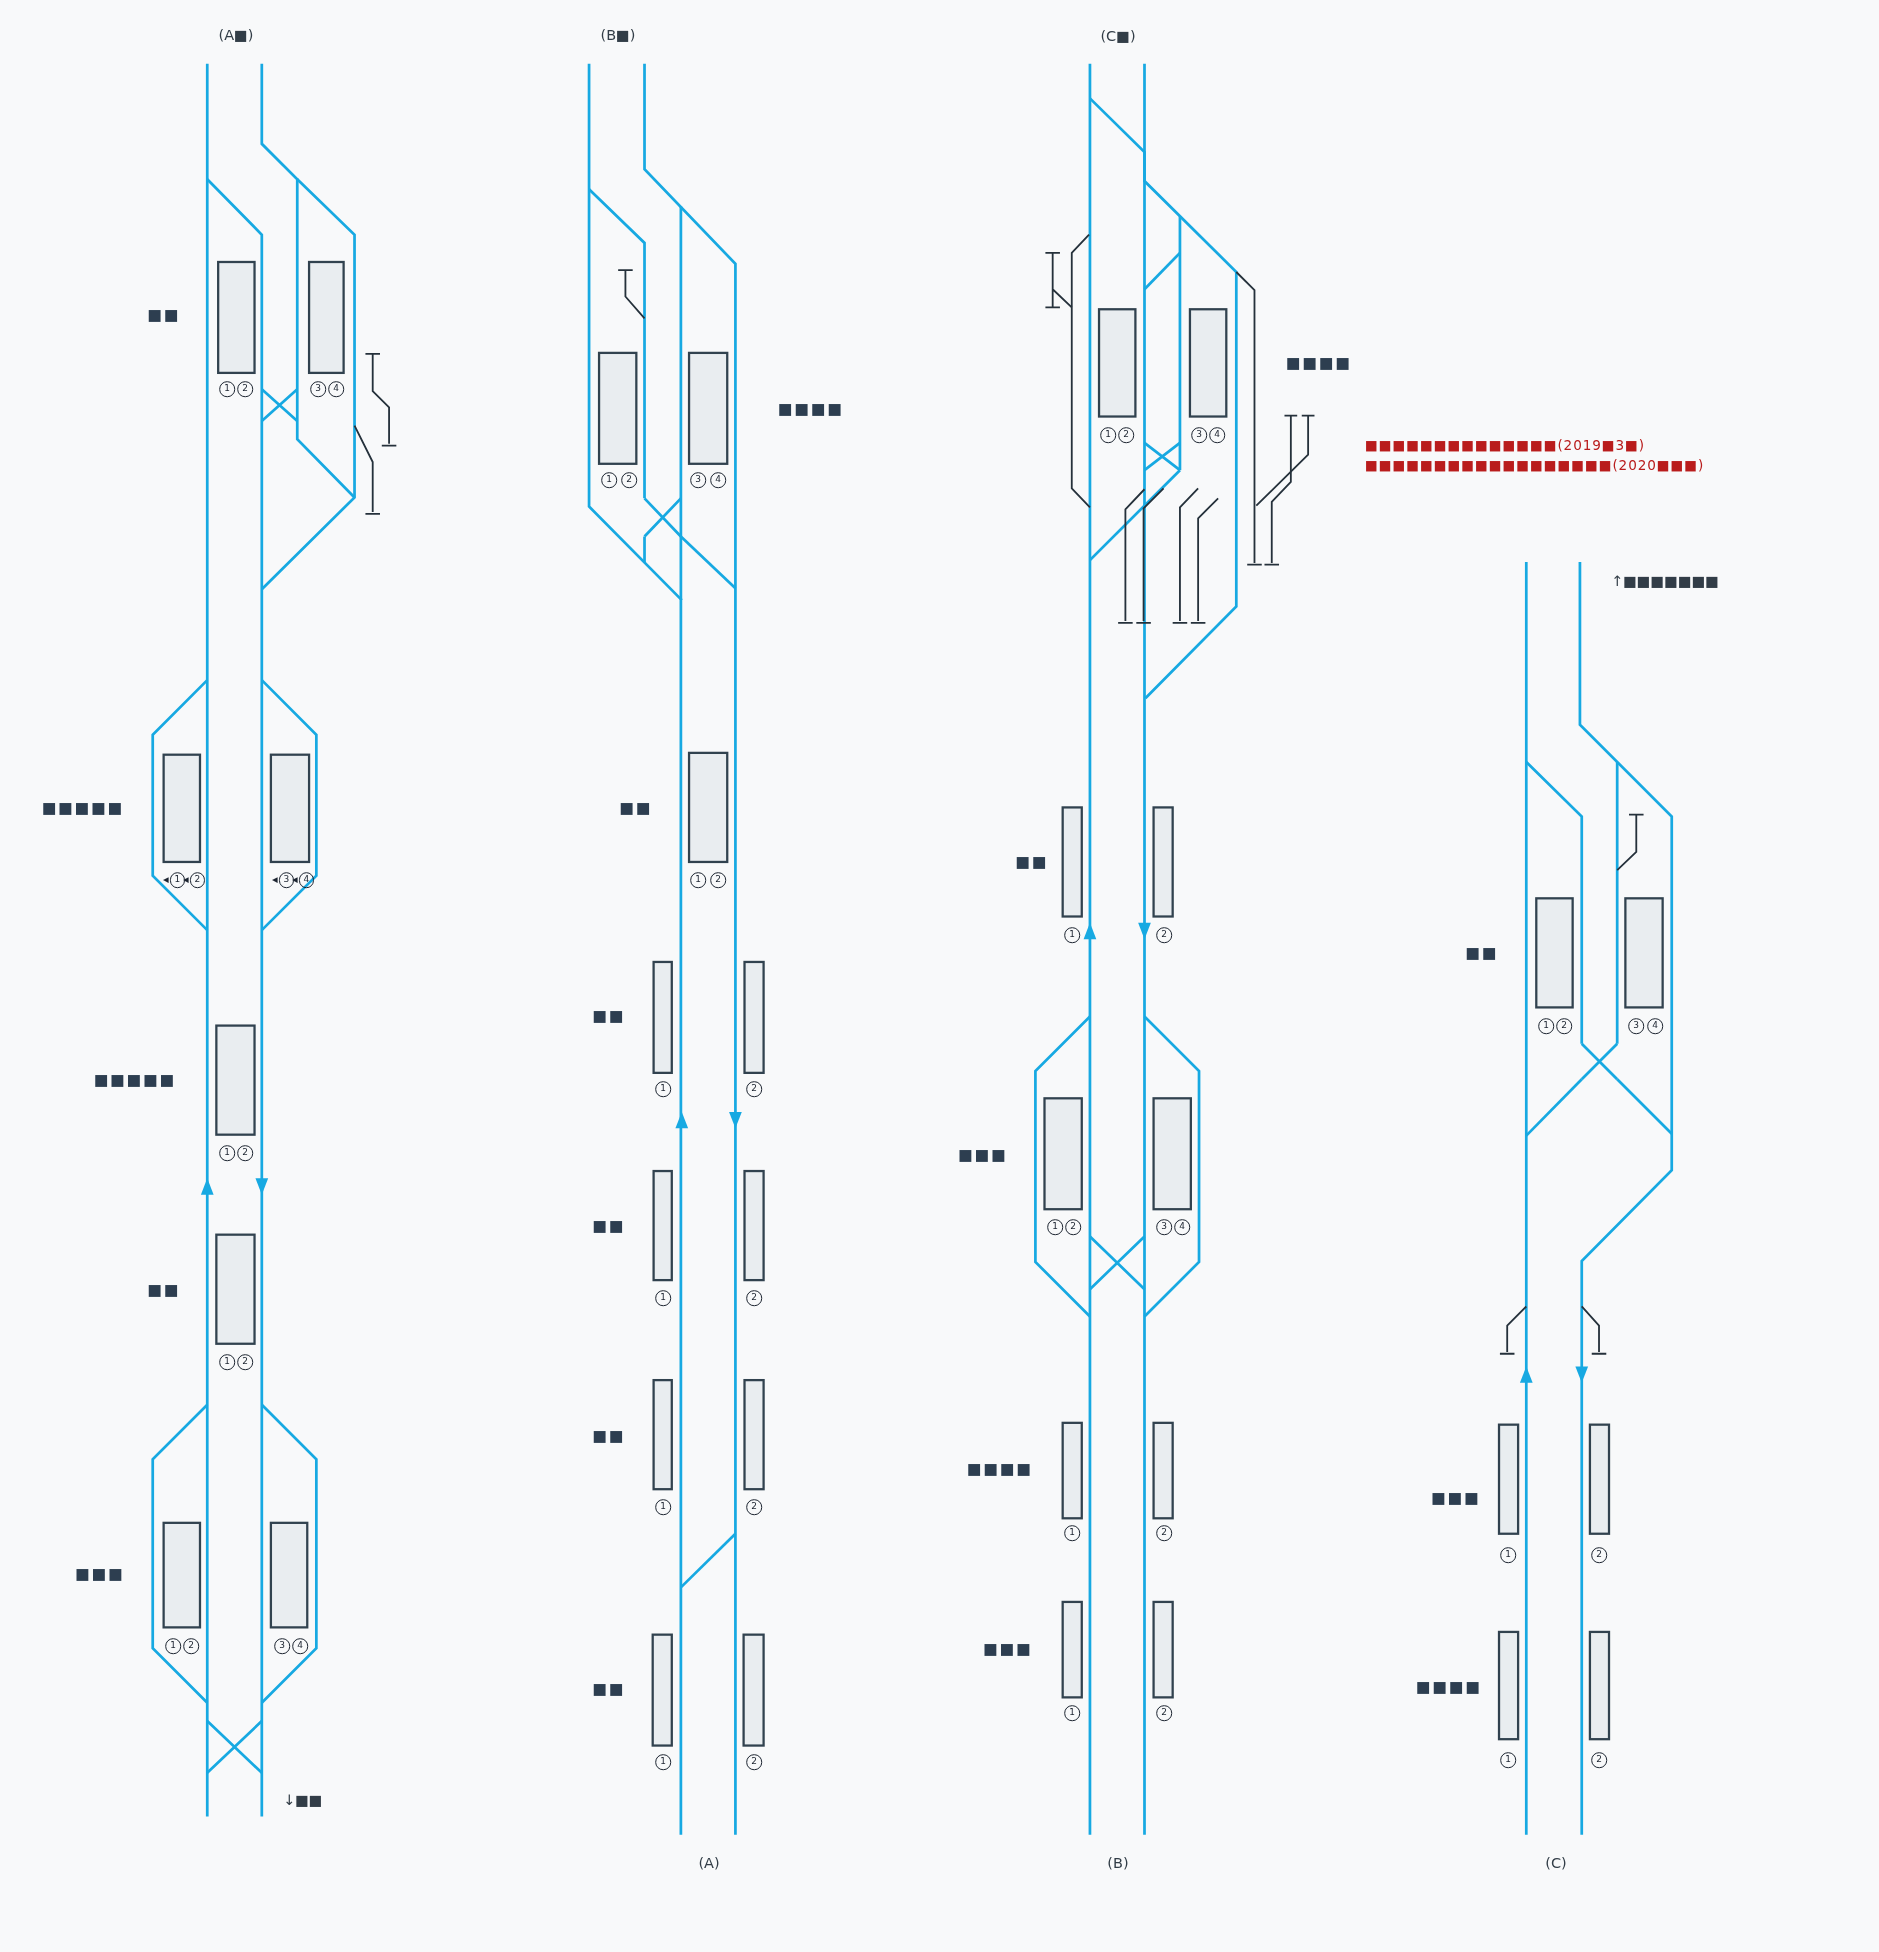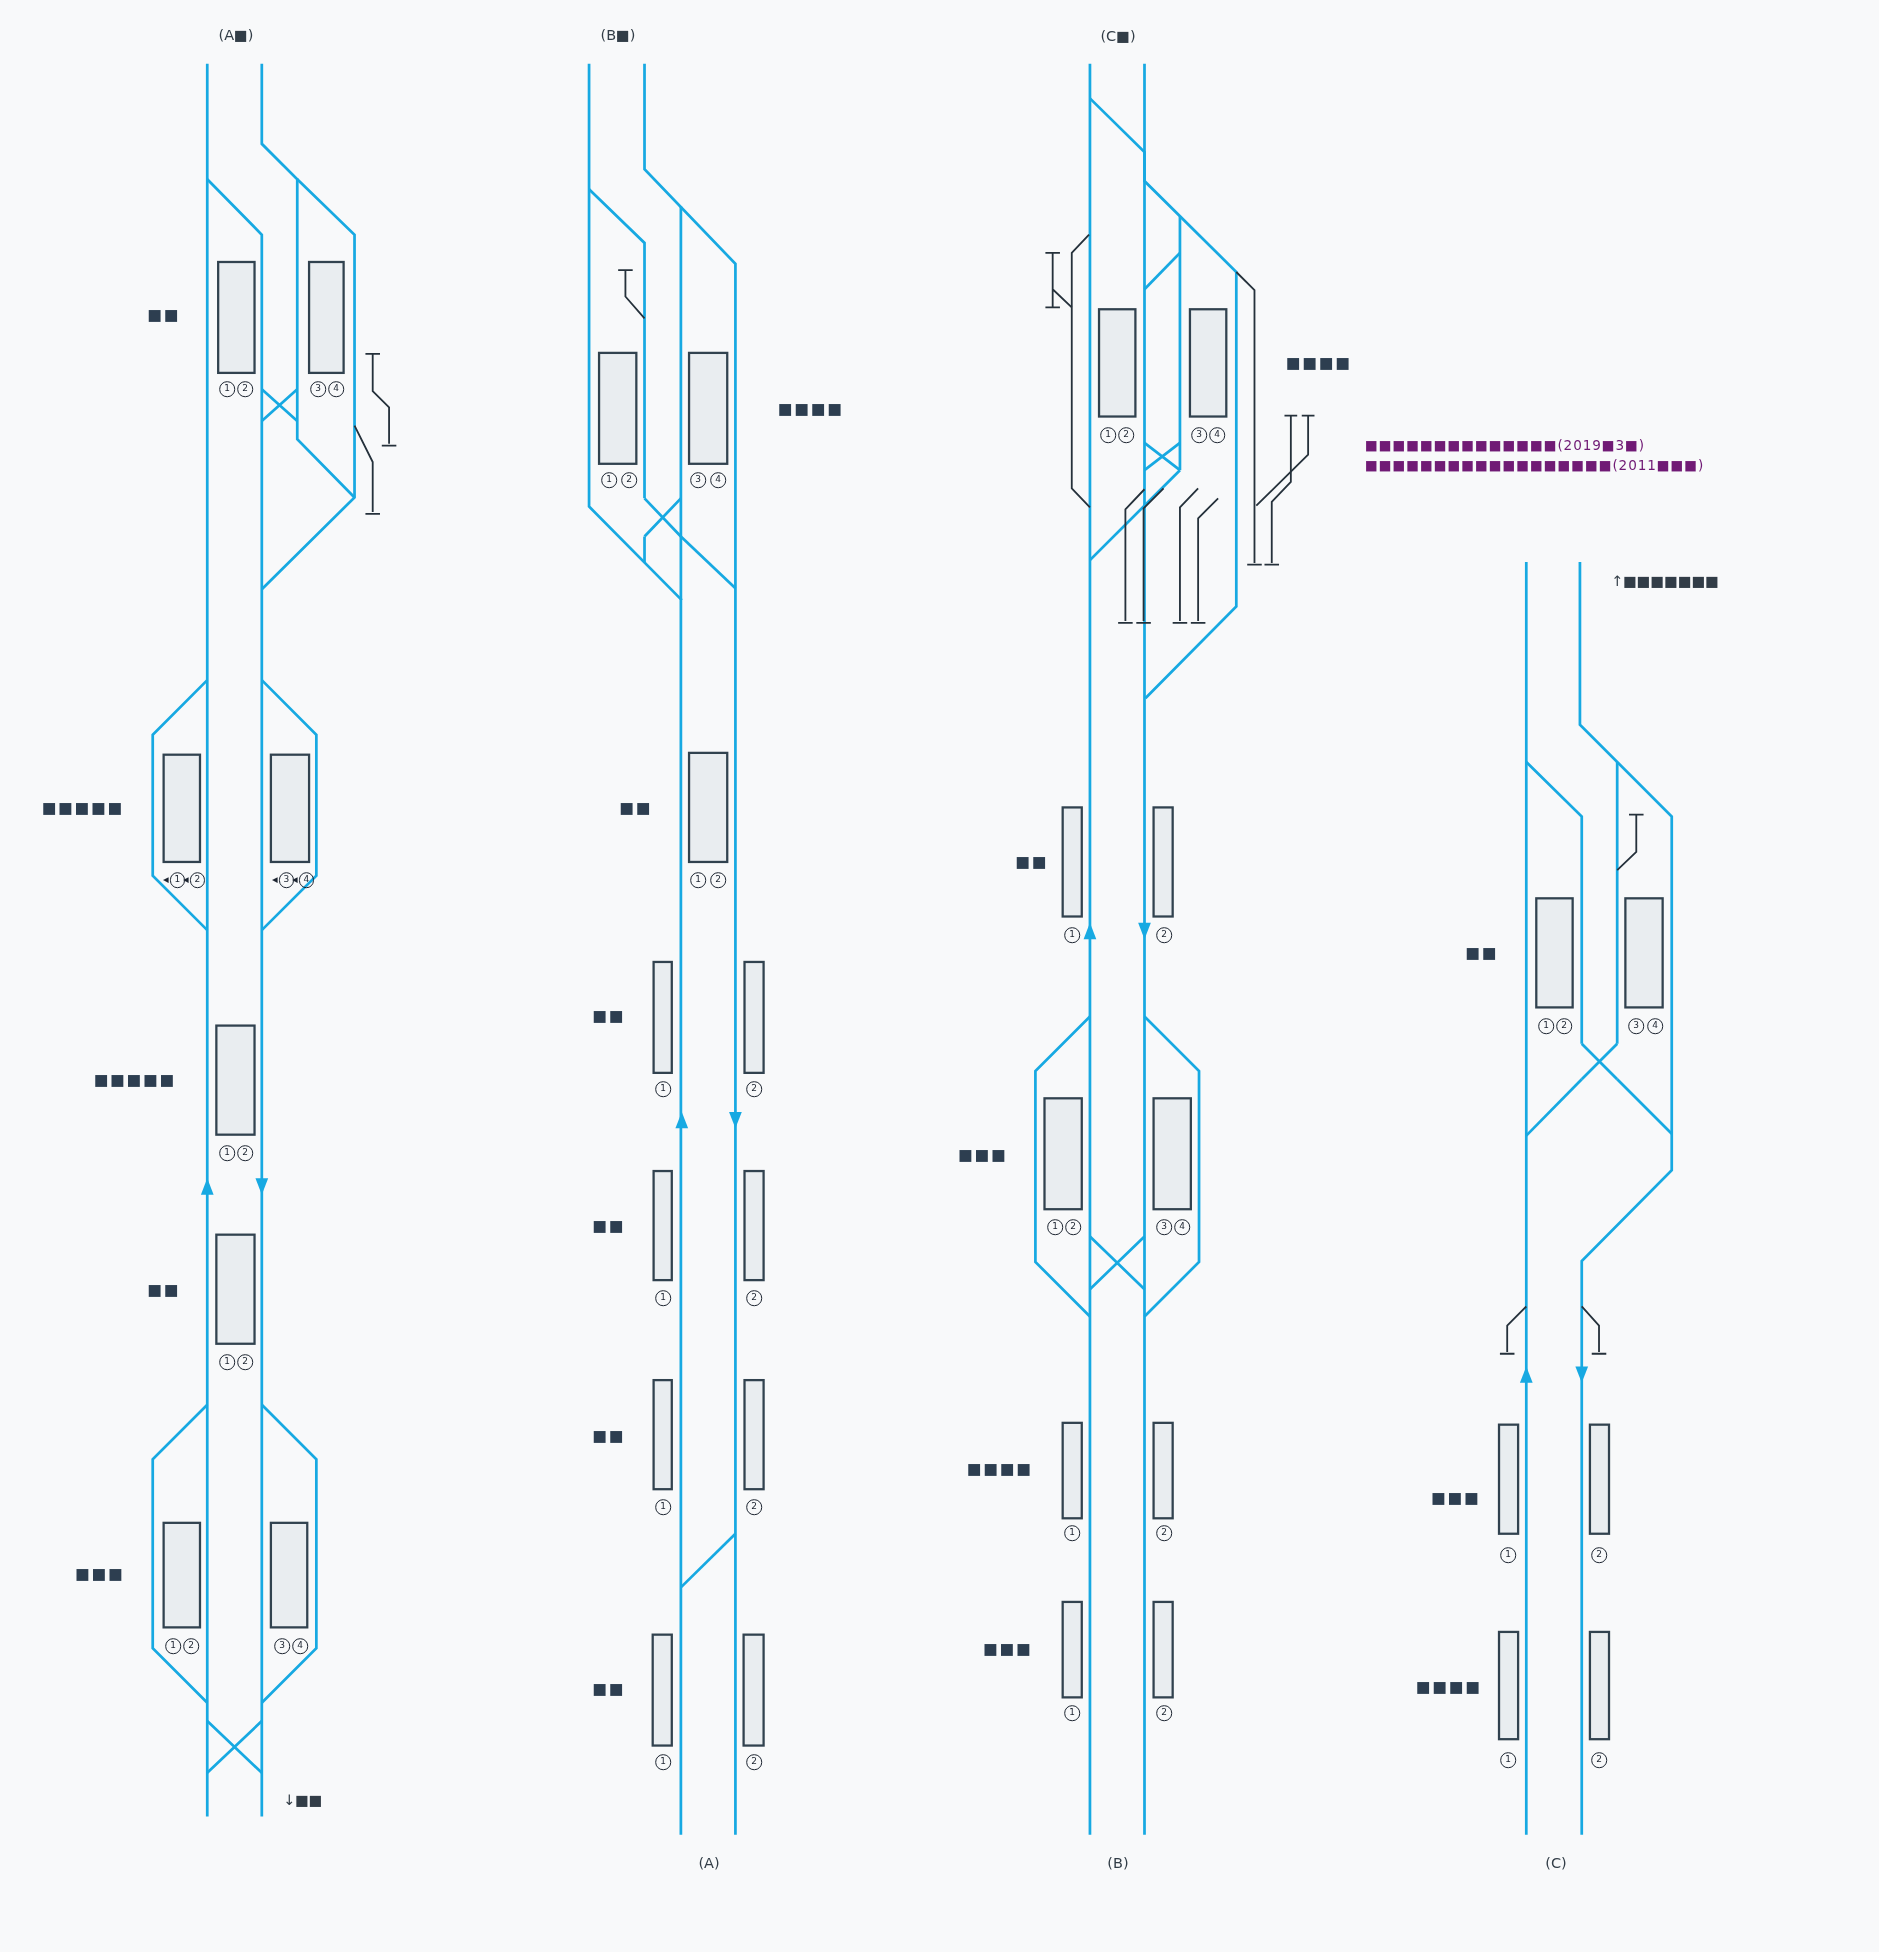--- a/index.html
+++ b/index.html
@@ -4,21 +4,21 @@
 <style>
   html,body{margin:0;padding:0;background:#f8f9fa;}
   #canvas{position:relative;width:1879px;height:1953px;background:#f8f9fa;overflow:hidden;
           font-family:"Liberation Sans","DejaVu Sans",sans-serif;}
   #trackmap{position:absolute;left:0;top:0;}
   .overlay{position:absolute;left:0;top:0;width:100%;height:100%;}
   .cap{position:absolute;transform:translate(-50%,-50%);font-size:14.5px;color:#323d47;
        white-space:nowrap;font-family:"DejaVu Sans",sans-serif;}
   .cap-l{position:absolute;transform:translateY(-50%);font-size:14.5px;color:#323d47;
        white-space:nowrap;font-family:"DejaVu Sans",sans-serif;}
-  .title-line{position:absolute;transform:translateY(-50%);font-size:13.6px;color:#701a75;
+  .title-line{position:absolute;transform:translateY(-50%);font-size:13.6px;color:#b91c1c;
        letter-spacing:0.9px;white-space:nowrap;font-family:"DejaVu Sans",sans-serif;}
   .st-label{position:absolute;transform:translate(-50%,-50%);font-size:15.5px;letter-spacing:1.8px;
        color:#2d3e50;white-space:nowrap;font-family:"DejaVu Sans",sans-serif;}
   .pn{position:absolute;transform:translate(-50%,-50%);display:flex;align-items:center;gap:0.9px;}
   .circ{display:inline-block;width:13.6px;height:13.6px;border:1.4px solid #1c2430;border-radius:50%;
        font-size:9px;line-height:13.6px;text-align:center;color:#1c2430;
        font-family:"DejaVu Sans",sans-serif;}
   .mk{font-size:7.3px;color:#1c2430;font-family:"DejaVu Sans",sans-serif;}
 </style>
 </head>
@@ -150,21 +150,21 @@
     <div class="cap" style="left:236px;top:35px">(A■)</div>
     <div class="cap" style="left:618px;top:35px">(B■)</div>
     <div class="cap" style="left:1118px;top:36px">(C■)</div>
     <div class="cap-l" style="left:1611px;top:581px">↑■■■■■■■</div>
     <div class="cap-l" style="left:283px;top:1800px">↓■■</div>
     <div class="cap" style="left:709px;top:1863px">(A)</div>
     <div class="cap" style="left:1118px;top:1863px">(B)</div>
     <div class="cap" style="left:1556px;top:1863px">(C)</div>
 
     <div class="title-line" style="left:1365px;top:445px">■■■■■■■■■■■■■■(2019■3■)</div>
-    <div class="title-line" style="left:1365px;top:465px">■■■■■■■■■■■■■■■■■■(2011■■■)</div>
+    <div class="title-line" style="left:1365px;top:465px">■■■■■■■■■■■■■■■■■■(2020■■■)</div>
 
     <span class="st-label" style="left:164px;top:315px">■■</span>
     <span class="pn" style="left:227px;top:389px">
         <span class="circ">1</span>
       </span>
     <span class="pn" style="left:245px;top:389px">
         <span class="circ">2</span>
       </span>
     <span class="pn" style="left:318px;top:389px">
         <span class="circ">3</span>

